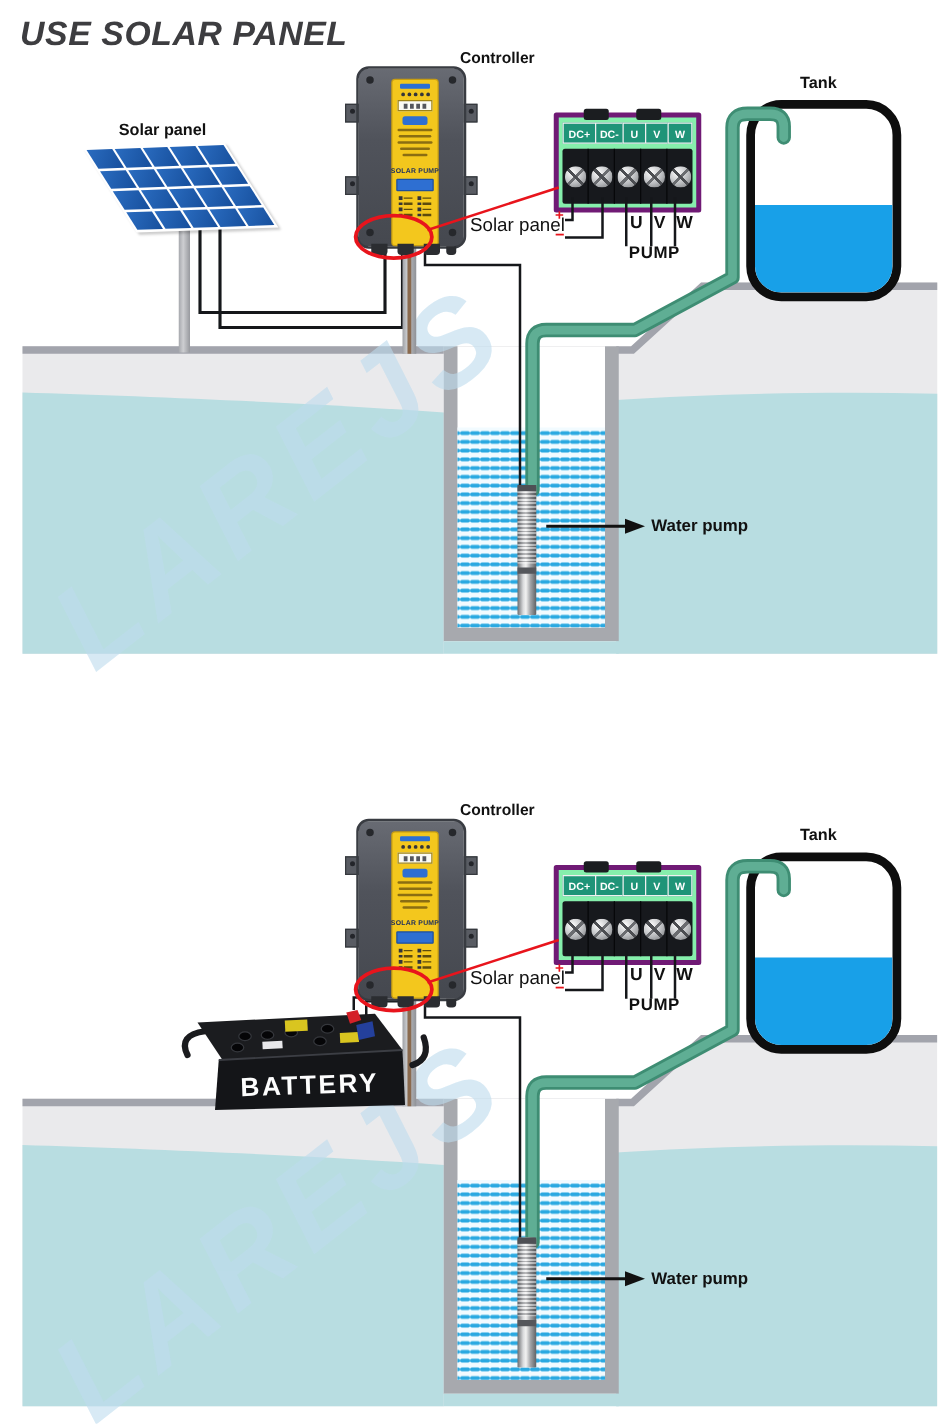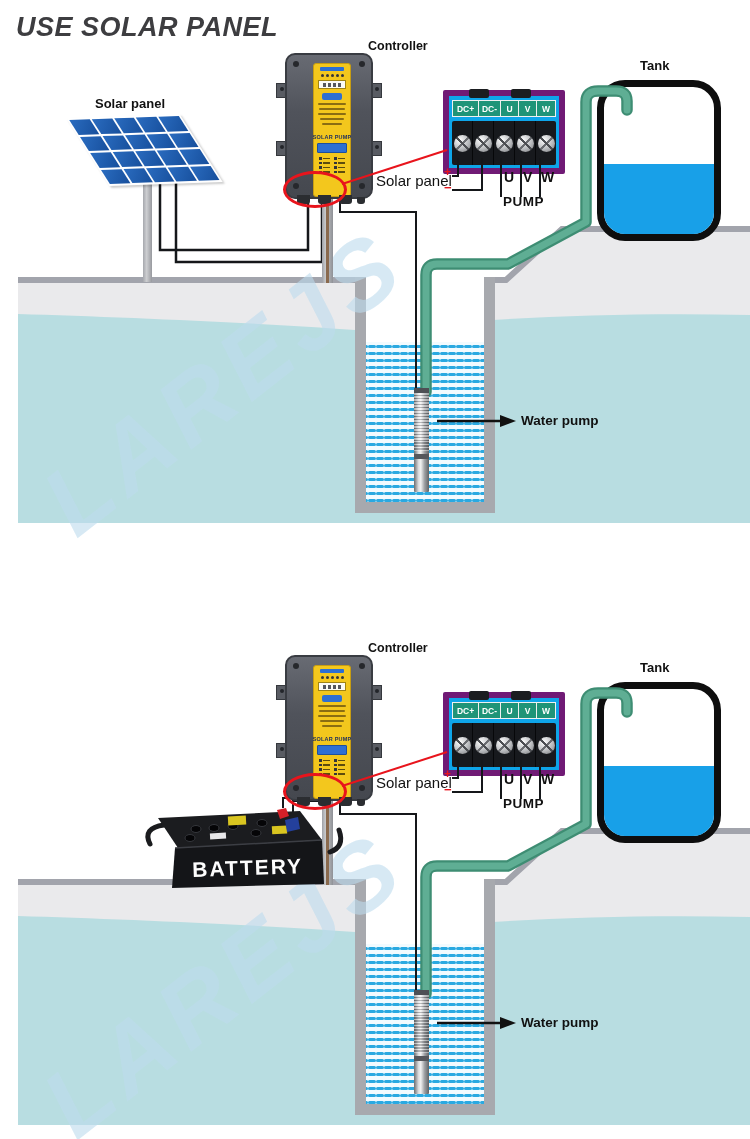--- a/index.html
+++ b/index.html
@@ -62,22 +62,22 @@
   
   .pole{position:absolute;left:322px;top:197px;width:11px;height:86px;z-index:5;
         background:linear-gradient(90deg,#9fa1a6,#c6c8cb 30%,#8f9196);}
   .pole i{position:absolute;left:4px;top:0;bottom:0;width:2.5px;background:#8a6a4e;display:block;}
 
   
   .red-ellipse{position:absolute;left:283px;top:171px;width:58px;height:31px;border:3.5px solid #e8141c;
                border-radius:50%;z-index:9;}
 
   
-  .tblock{position:absolute;left:443px;top:90px;width:110px;height:72px;background:#0ea5e9;
-          border:6px solid #701a75;border-radius:2px;z-index:7;}
+  .tblock{position:absolute;left:443px;top:90px;width:110px;height:72px;background:#86efac;
+          border:4px solid #701a75;border-radius:2px;z-index:7;}
   .tnub{position:absolute;top:-7px;width:20px;height:9px;background:#1b1d20;border-radius:2px;z-index:-1;}
   .tnub.n1{left:20px}.tnub.n2{left:62px}
   .thead{position:absolute;left:3px;right:3px;top:4px;height:17px;display:flex;}
   .thcell{border:1.5px solid #f0f0f0;background:#1f9478;color:#fff;font-size:8.5px;font-weight:bold;
           display:flex;align-items:center;justify-content:center;margin-left:-1.5px;}
   .thcell:first-child{margin-left:0}
   .tb0{flex-basis:25%}.tb1{flex-basis:22%}.tb2{flex-basis:17%}.tb3{flex-basis:18%}.tb4{flex-basis:18%}
   .tstrip{position:absolute;left:3px;right:3px;top:25px;bottom:3px;background:#17191d;border-radius:2px;
           display:flex;}
   .tcell{flex:1;display:flex;align-items:center;justify-content:center;border-right:1px solid #060709;}

